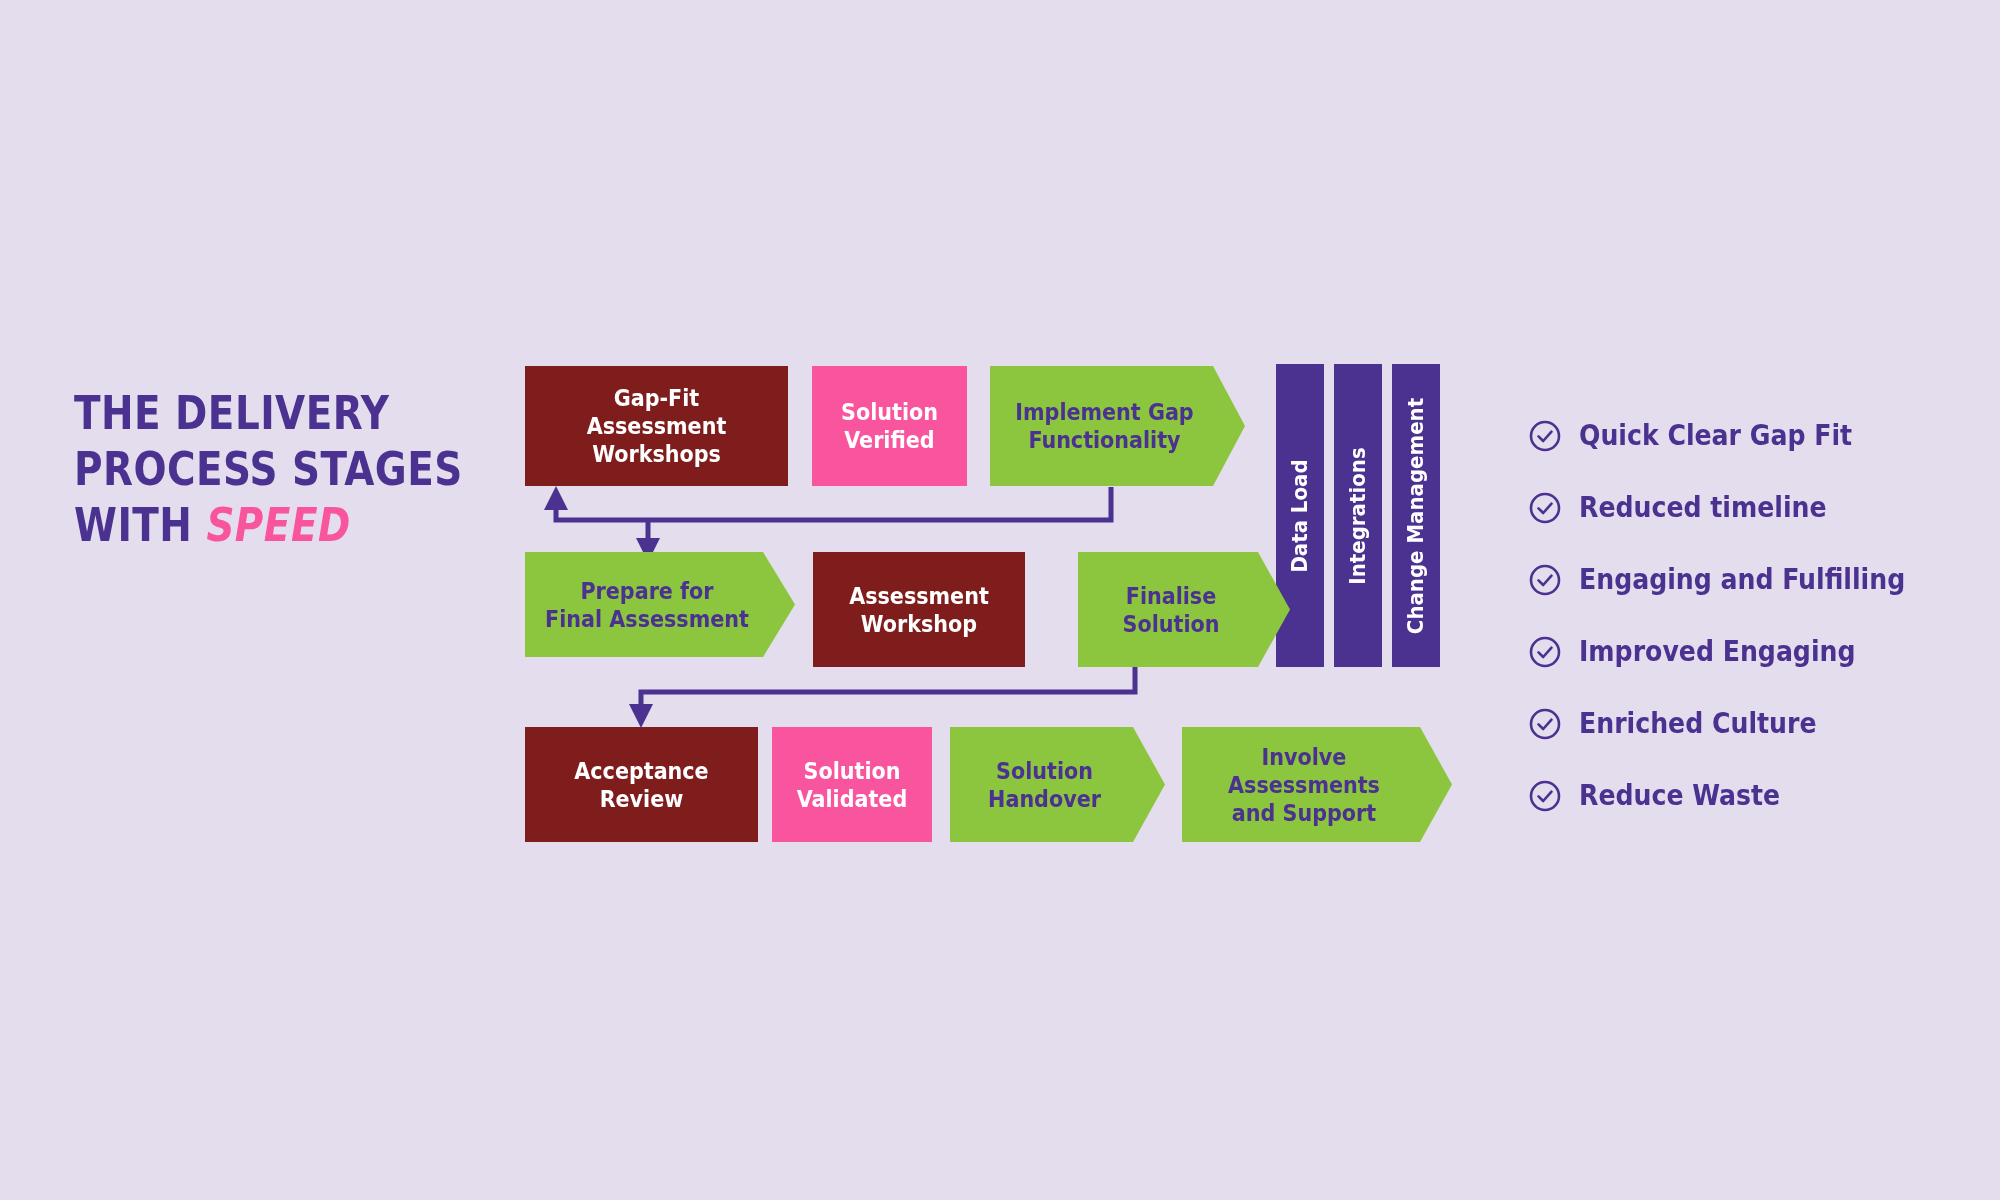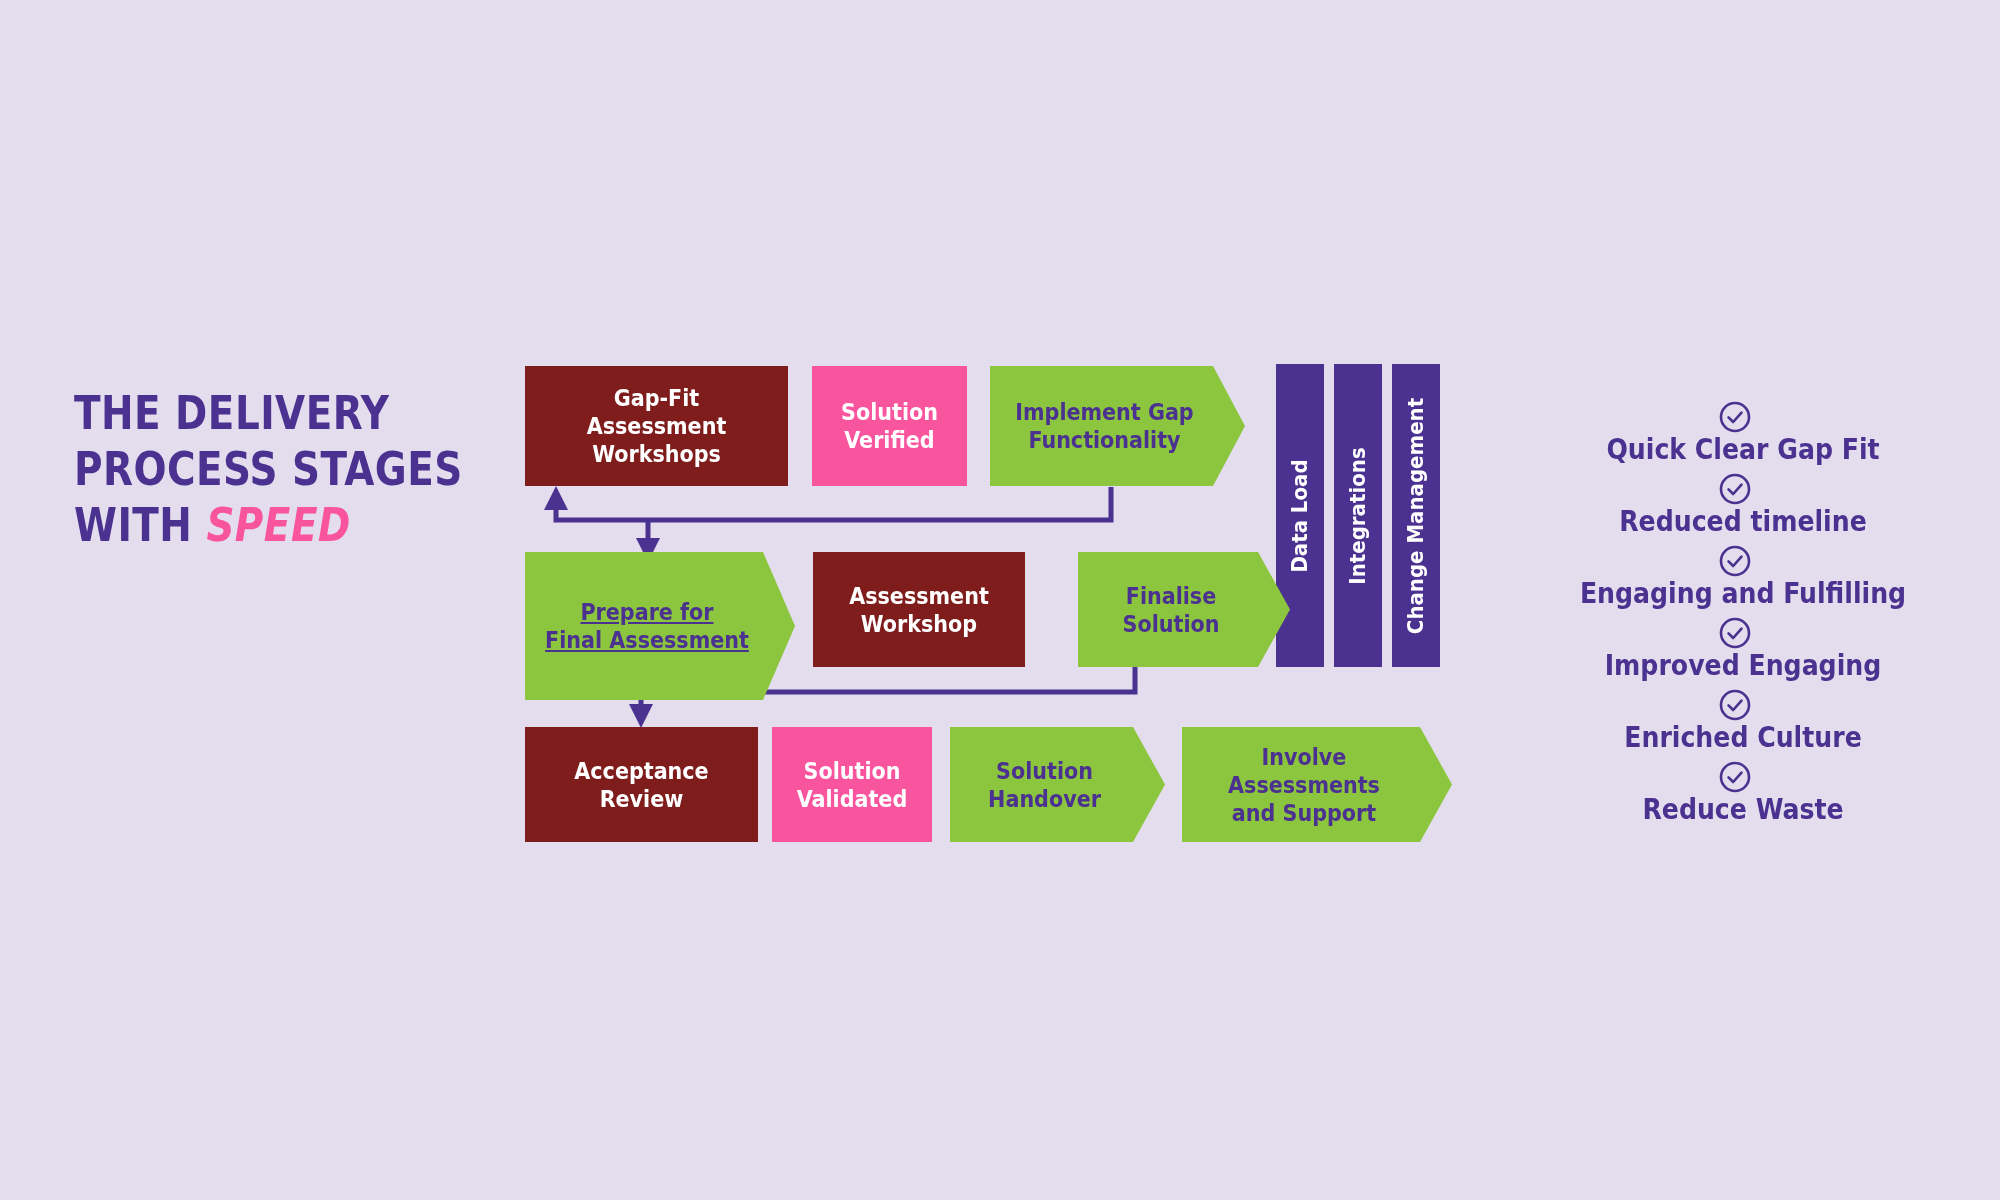--- a/index.html
+++ b/index.html
@@ -116,21 +116,20 @@
   #benefits {
     position: absolute;
     left: 1528px;
     top: 400px;
     width: 430px;
   }
   .benefit-row {
     display: flex;
     align-items: center;
     height: 72px;
-    flex-direction: column;
   }
   .benefit-icon {
     width: 34px;
     height: 34px;
     flex: 0 0 34px;
     margin-right: 17px;
   }
   .benefit-text {
     font-family: "Liberation Sans Narrow", "DejaVu Sans Condensed", "Liberation Sans", sans-serif;
     font-weight: 700;
@@ -178,21 +177,21 @@
   <div class="vbar" style="left:1276px; top:364px; width:48px; height:303px;">
     <span class="vbar-label">Data Load</span>
   </div>
   <div class="vbar" style="left:1334px; top:364px; width:48px; height:303px;">
     <span class="vbar-label">Integrations</span>
   </div>
   <div class="vbar" style="left:1392px; top:364px; width:48px; height:303px;">
     <span class="vbar-label">Change Management</span>
   </div>
 
-  <div class="shape green chev" style="left:525px; top:552px; width:270px; height:148px;text-decoration:underline;">
+  <div class="shape green chev" style="left:525px; top:552px; width:270px; height:105px;">
     <span class="shape-label">Prepare for<br>Final Assessment</span>
   </div>
 
   <div class="shape purple" style="left:813px; top:552px; width:212px; height:115px;">
     <span class="shape-label">Assessment<br>Workshop</span>
   </div>
 
   <div class="shape green chev" style="left:1040px; top:552px; width:212px; height:115px;margin-left:38px;">
     <span class="shape-label">Finalise<br>Solution</span>
   </div>

